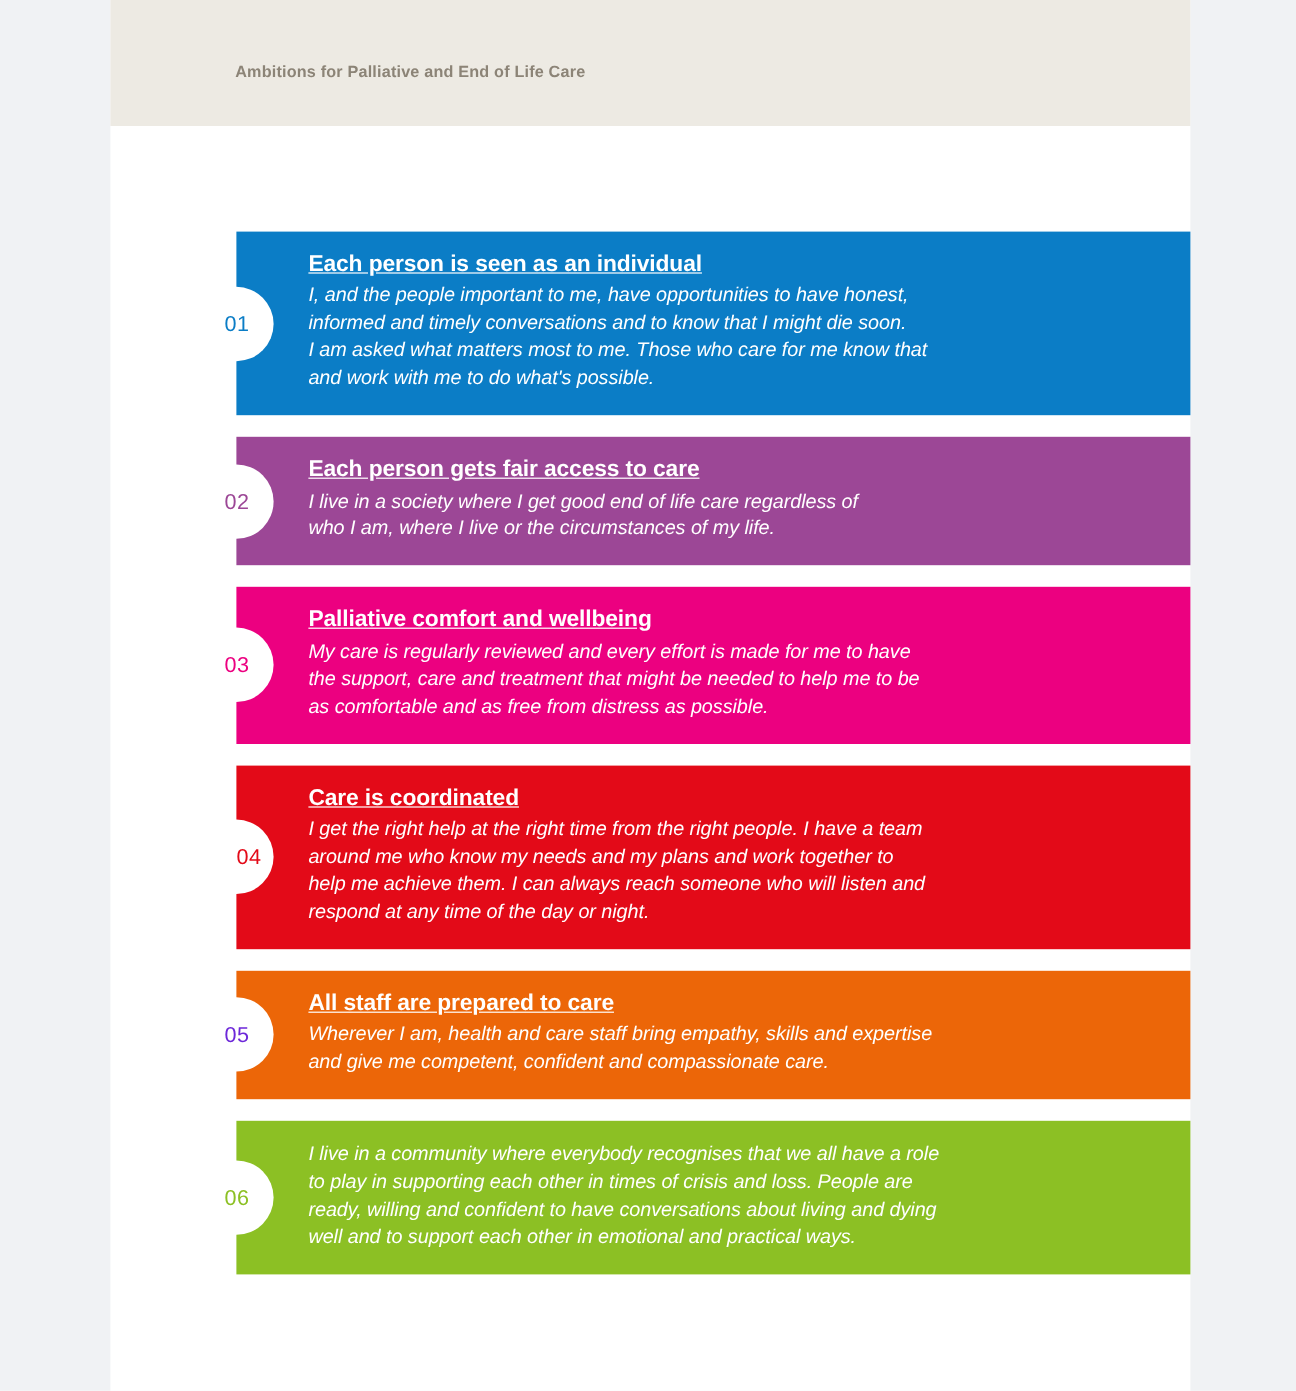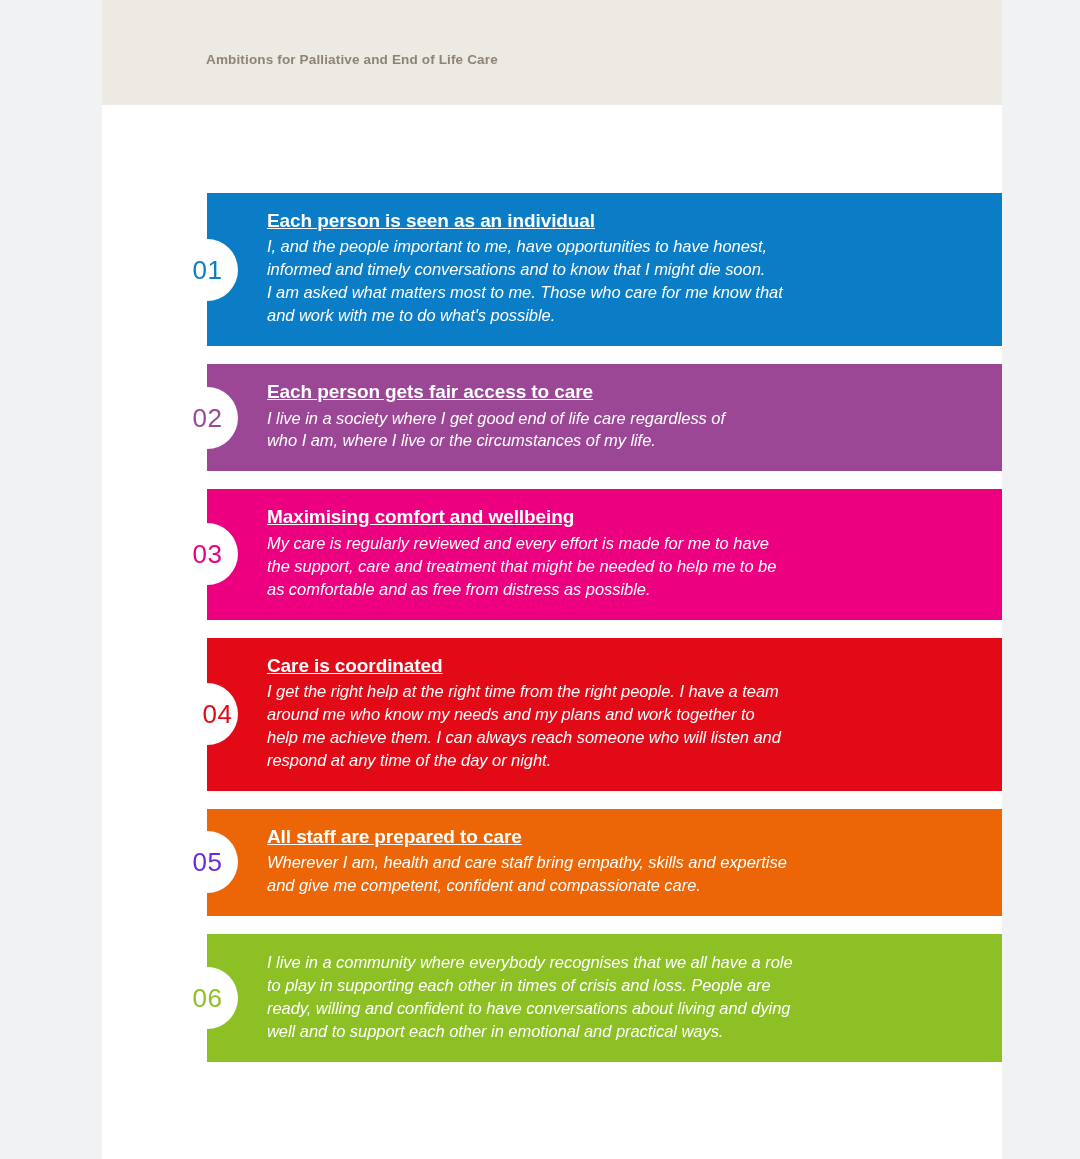--- a/index.html
+++ b/index.html
@@ -11,21 +11,21 @@
     width: 1080px;
     height: 1159px;
     background: #f0f2f4;
     font-family: "Liberation Sans", sans-serif;
     overflow: hidden;
   }
 
   
   #page {
     position: absolute;
-    left: 102px;
+    left: 92px;
     top: 0;
     width: 900px;
     height: 1159px;
     background: #ffffff;
   }
 
   #page-header {
     position: absolute;
     left: 0;
     top: 0;
@@ -70,21 +70,21 @@
     transform: translateY(-50%);
     width: 62px;
     height: 62px;
     border-radius: 50%;
     background: #ffffff;
     display: flex;
     align-items: center;
     justify-content: center;
   }
   .num-text {
-    font-size: 26px;
+    font-size: 18px;
     font-weight: 400;
     letter-spacing: 0.5px;
     line-height: 1;
     padding-left: 1px;
   }
 
   .ambition-title {
     font-size: 19px;
     font-weight: bold;
     color: #ffffff;
@@ -133,21 +133,21 @@
     </div>
     <p class="ambition-title">Each person gets fair access to care</p>
     <p class="ambition-body">I live in a society where I get good end of life care regardless of
 who I am, where I live or the circumstances of my life.</p>
   </div>
 
   <div class="ambition" style="background: rgb(236, 0, 128);">
     <div class="num-disc">
       <span class="num-text" style="color: rgb(236, 0, 128);">03</span>
     </div>
-    <p class="ambition-title">Maximising comfort and wellbeing</p>
+    <p class="ambition-title">Palliative comfort and wellbeing</p>
     <p class="ambition-body">My care is regularly reviewed and every effort is made for me to have
 the support, care and treatment that might be needed to help me to be
 as comfortable and as free from distress as possible.</p>
   </div>
 
   <div class="ambition" style="background: rgb(227, 10, 24);">
     <div class="num-disc">
       <span class="num-text" style="color: rgb(227, 10, 24); margin-left: 20px;">04</span>
     </div>
     <p class="ambition-title">Care is coordinated</p>

